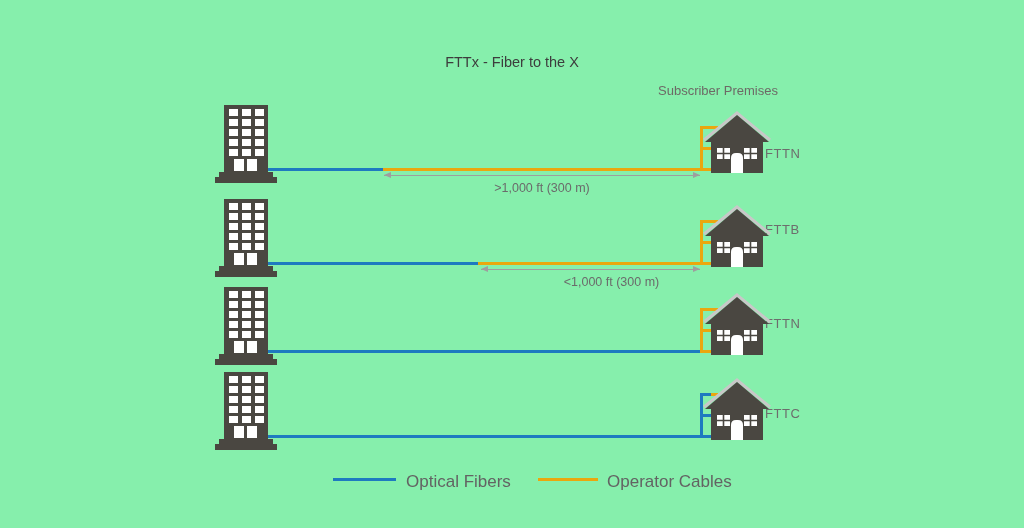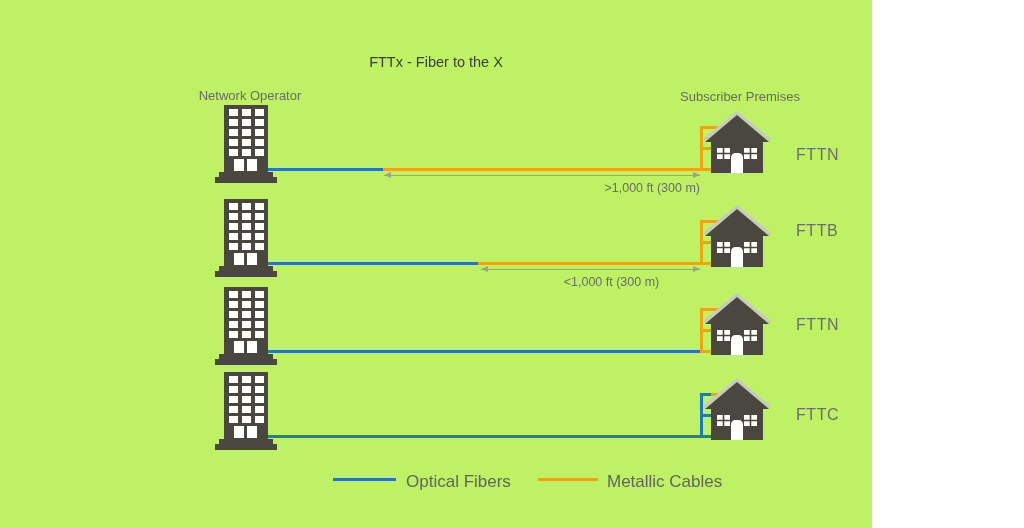--- a/index.html
+++ b/index.html
@@ -1,26 +1,26 @@
 <!DOCTYPE html>
 <html><head>
 <meta charset="utf-8">
 <style>
   html,body { margin:0; padding:0; background:#ffffff; }
   .canvas {
-    position:relative; width:872px; height:528px; background:#bef264;
+    position:relative; width:1024px; height:528px; background:#86efac;
     font-family:"Liberation Sans", sans-serif; overflow:hidden;
   }
   .title {
     position:absolute; top:54px; left:0; right:0; text-align:center;
     font-size:14.5px; color:#3d3d3d;
   }
   .col-header { position:absolute; font-size:13px; color:#6d6a66; }
   .col-header.left  { top:88px; left:172px; width:156px; text-align:center; }
-  .col-header.right { top:89px; left:658px; width:164px; text-align:center; }
+  .col-header.right { top:83px; left:658px; width:164px; }
 
   .row { position:absolute; left:0; right:0; height:0; }
   .r1 { top:170px; } .r2 { top:264px; } .r3 { top:352px; } .r4 { top:437px; }
 
   .building { position:absolute; left:215px; top:-65px; width:62px; height:78px; z-index:2; }
   .house    { position:absolute; left:703px; top:-59px; width:68px; height:62px; z-index:2; }
 
   .seg { position:absolute; height:3px; top:-2px; z-index:1; }
   .seg.fiber  { background:#1e7ac0; }
   .seg.copper { background:#eaa70e; }
@@ -51,45 +51,44 @@
   }
   .measure::after {
     right:0; border-top:3.5px solid transparent; border-bottom:3.5px solid transparent;
     border-left:7px solid #9e9e9e;
   }
   .r1 .measure { left:384px; width:316px; }
   .r2 .measure { left:481px; width:219px; }
   .distance {
     position:absolute; top:11px; font-size:12.5px; color:#6b6b6b; text-align:center; z-index:1;
   }
-  .r1 .distance { left:384px; width:316px;text-align:right; }
+  .r1 .distance { left:384px; width:316px; }
   .r2 .distance { left:502px; width:219px; }
 
   .fttx-label {
-    position:absolute; left:796px; top:-24px; font-size:16px; color:#6d6d6d; letter-spacing:0.6px;
+    position:absolute; left:765px; top:-24px; font-size:13px; color:#6d6d6d; letter-spacing:0.6px;
   }
   .r2 .fttx-label { top:-42px; }
   .r3 .fttx-label { top:-36px; }
   .r4 .fttx-label { top:-31px; }
 
   .legend { position:absolute; top:472px; left:0; right:0; height:18px; }
   .legend .swatch { position:absolute; top:6px; height:3px; }
   .legend .swatch.fiber  { left:333px; width:63px; background:#1e7ac0; }
   .legend .swatch.copper { left:538px; width:60px; background:#eaa70e; }
   .legend .legend-label { position:absolute; top:0; font-size:17px; color:#636363; }
   .legend .legend-label.fiber-label  { left:406px; }
   .legend .legend-label.copper-label { left:607px; }
 </style>
 </head>
 <body>
 
 <div class="canvas">
 
   <div class="title">FTTx - Fiber to the X</div>
-  <div class="col-header left">Network Operator</div>
   <div class="col-header right">Subscriber Premises</div>
 
   <div class="row r1">
     <div class="building">
       <svg width="62" height="78" viewBox="0 0 62 78">
         <rect x="9" y="0" width="44" height="67" fill="#4a4741"></rect>
         <g fill="#ffffff">
           <rect x="14" y="4" width="9" height="7"></rect>
             <rect x="27" y="4" width="9" height="7"></rect>
             <rect x="40" y="4" width="9" height="7"></rect>
@@ -284,16 +283,16 @@
         <path d="M28 62 V47 Q28 42 33 42 H35 Q40 42 40 47 V62 Z" fill="#ffffff"></path>
       </svg>
     </div>
     <div class="fttx-label">FTTC</div>
   </div>
 
   <div class="legend">
     <div class="swatch fiber"></div>
     <div class="legend-label fiber-label">Optical Fibers</div>
     <div class="swatch copper"></div>
-    <div class="legend-label copper-label">Metallic Cables</div>
+    <div class="legend-label copper-label">Operator Cables</div>
   </div>
 
 </div>
 
 </body></html>

